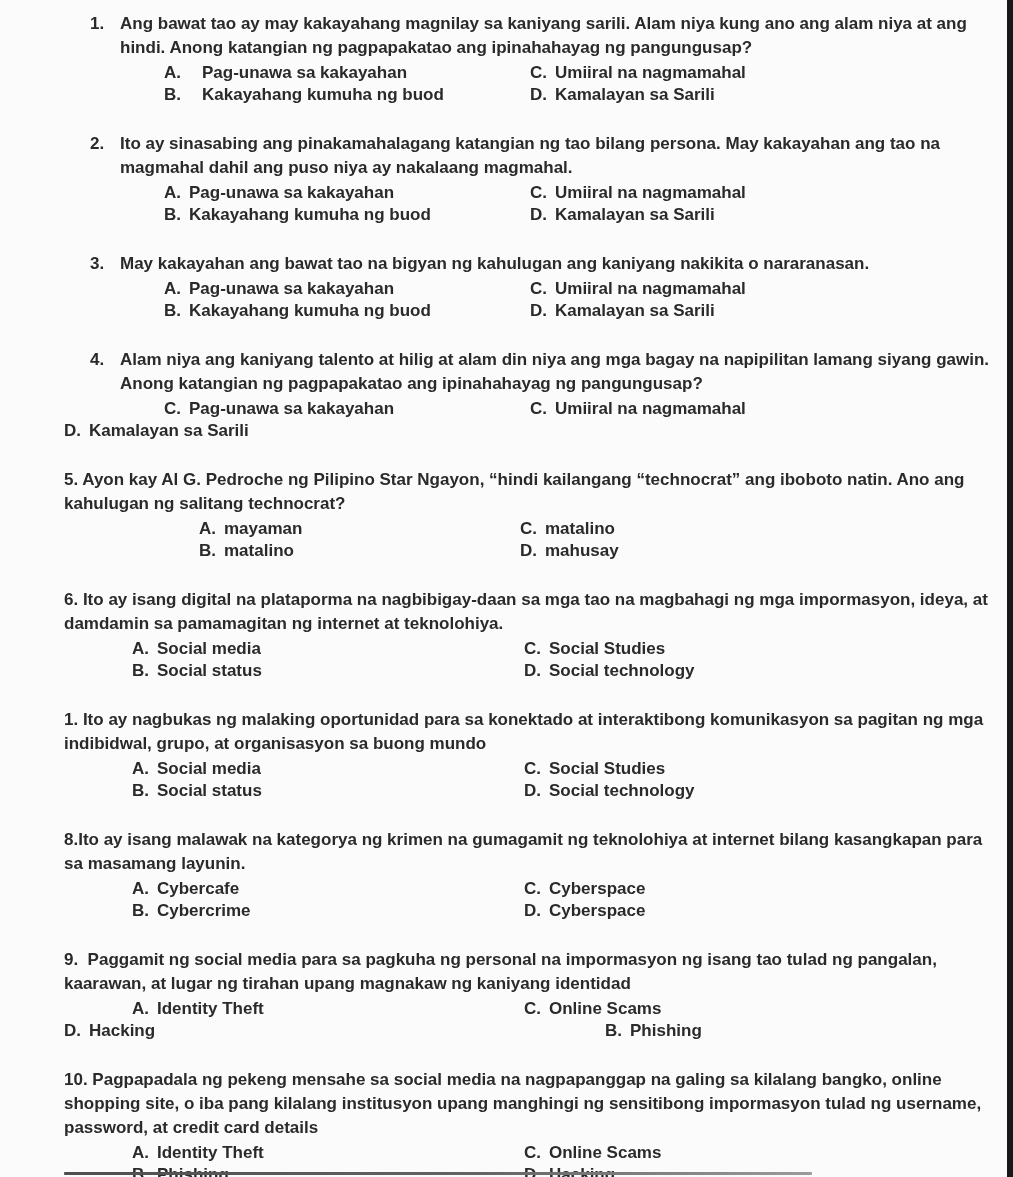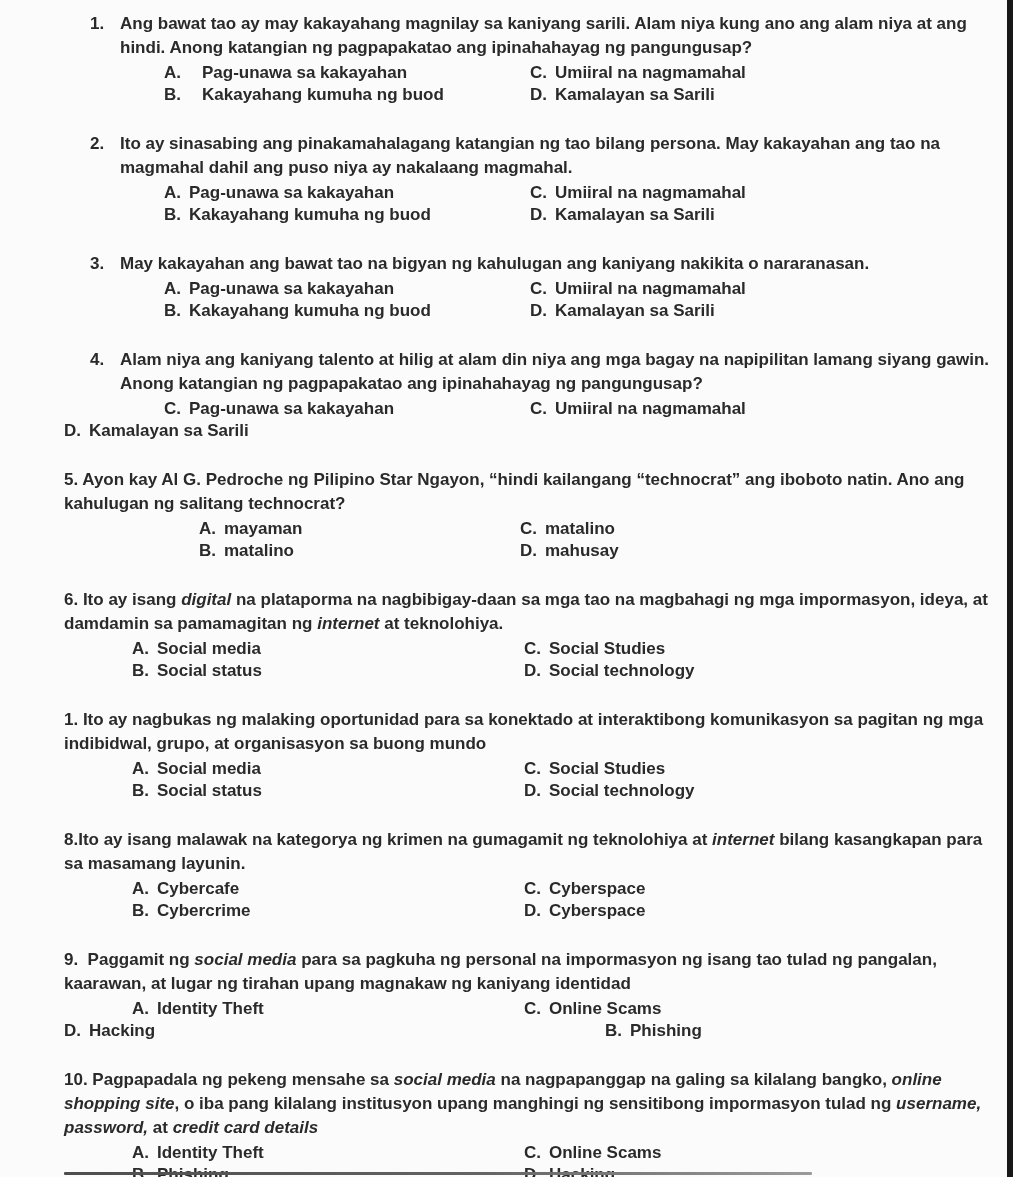--- a/index.html
+++ b/index.html
@@ -27,21 +27,21 @@
     font-size: 17px;
     line-height: 24px;
   }
   .qrow { display: flex; }
   .qnum {
     flex: none;
     margin-left: 26px;
     width: 30px;
   }
   .qtext { flex: 1; }
-  .run.it { font-style: italic; }
+  .run.it { }
 
   .v-numbered { --o1: 100px; --o2: 466px; }
   .v-q5      { --o1: 135px; --o2: 456px; }
   .v-plain   { --o1:  68px; --o2: 460px; }
 
   .options { margin-top: 2px; }
   .optrow {
     display: flex;
     line-height: 22px;
   }

